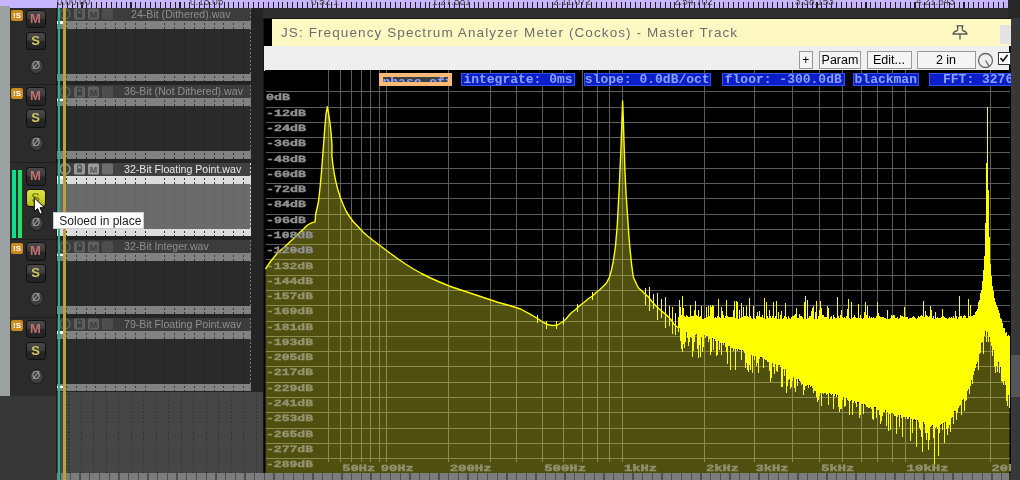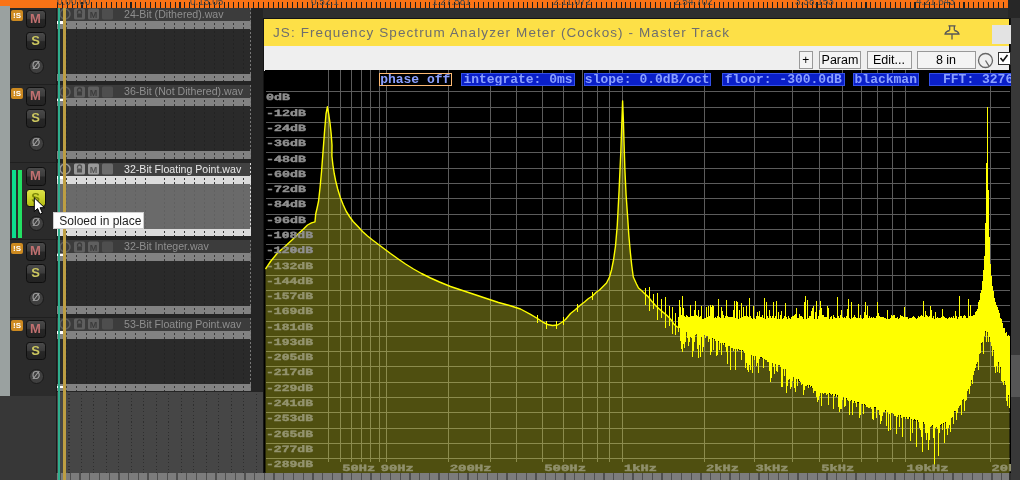--- a/index.html
+++ b/index.html
@@ -1,19 +1,19 @@
 <!DOCTYPE html>
 <html><head><meta charset="utf-8"><style>
 html,body{margin:0;padding:0;width:1020px;height:480px;overflow:hidden;background:#2e2e2e;font-family:'Liberation Sans',sans-serif}
 *{box-sizing:content-box}
 .abs{position:absolute}
 </style></head><body>
 <div class="abs" style="left:0;top:0;width:1020px;height:480px;background:#2e2e2e;overflow:hidden">
 
-<div class="abs" style="left:0;top:0;width:1020px;height:7.5px;background:#f97316;overflow:hidden">
+<div class="abs" style="left:0;top:0;width:1020px;height:7.5px;background:#c4b5fd;overflow:hidden">
  <div class="abs" style="left:57px;top:2px;width:952px;height:5.5px;background:repeating-linear-gradient(90deg,#1f1f1f 0 1px,rgba(0,0,0,0) 1px 4.9px)"></div>
  <span style="position:absolute;left:57px;top:-4px;color:#4a4a4a;font:10px 'Liberation Sans';white-space:nowrap">0.00.00</span>
       <span style="position:absolute;left:190px;top:-4px;color:#4a4a4a;font:10px 'Liberation Sans';white-space:nowrap">0.15.05</span>
       <span style="position:absolute;left:311px;top:-4px;color:#4a4a4a;font:10px 'Liberation Sans';white-space:nowrap">0.52.1</span>
       <span style="position:absolute;left:432px;top:-4px;color:#4a4a4a;font:10px 'Liberation Sans';white-space:nowrap">1.27.581</span>
       <span style="position:absolute;left:553px;top:-4px;color:#4a4a4a;font:10px 'Liberation Sans';white-space:nowrap">2.11.072</span>
       <span style="position:absolute;left:674px;top:-4px;color:#4a4a4a;font:10px 'Liberation Sans';white-space:nowrap">2.54.702</span>
       <span style="position:absolute;left:795px;top:-4px;color:#4a4a4a;font:10px 'Liberation Sans';white-space:nowrap">3.38.153</span>
       <span style="position:absolute;left:916px;top:-4px;color:#4a4a4a;font:10px 'Liberation Sans';white-space:nowrap">4.21.643</span>
 </div>
@@ -35,21 +35,21 @@
         <svg style="position:absolute;left:2px;top:0.5px" width="60" height="12" viewBox="0 0 60 12">
           <circle cx="6" cy="6" r="5" fill="none" stroke="#5f5f5f" stroke-width="1.5"></circle>
           <path d="M6 6V0.8" stroke="#5f5f5f" stroke-width="1.5"></path>
           <rect x="15" y="0.5" width="11" height="11" rx="1.5" fill="#5f5f5f"></rect>
           <path d="M18.5 5.5V4a2 2 0 0 1 4 0v1.5" fill="none" stroke="#3c3c3c" stroke-width="1.3"></path>
           <rect x="18" y="5.5" width="5" height="4" fill="#3c3c3c"></rect>
           <rect x="29" y="0.5" width="11" height="11" rx="1.5" fill="#5f5f5f"></rect>
           <text x="34.5" y="9.5" text-anchor="middle" font-family="Liberation Sans" font-weight="bold" font-size="9" fill="#3c3c3c">M</text>
           <rect x="43" y="0.5" width="11" height="11" rx="1.5" fill="#5f5f5f" opacity="0.5"></rect>
         </svg>
-        <span style="position:absolute;left:67px;top:0;color:#8f8f8f;font:10.6px 'Liberation Sans';line-height:13.5px;white-space:nowrap">24-Bit (Dithered).wav</span>
+        <span style="position:absolute;left:74px;top:0;color:#8f8f8f;font:10.6px 'Liberation Sans';line-height:13.5px;white-space:nowrap">24-Bit (Dithered).wav</span>
       </div>
       <div style="position:absolute;left:0;top:13px;right:0;height:8px;background-color:#828282;background-image:repeating-linear-gradient(180deg,#828282 0 2px,rgba(0,0,0,0) 2px 4px),repeating-linear-gradient(90deg,rgba(0,0,0,0) 0 8.85px,#383838 8.85px 9.85px);"></div>
       <div style="position:absolute;left:0;top:21px;right:0;height:45px;background-color:#2a2a2a;background-image:repeating-linear-gradient(180deg,#2a2a2a 0 2px,rgba(0,0,0,0) 2px 4px),repeating-linear-gradient(90deg,rgba(0,0,0,0) 0 8.85px,#232323 8.85px 9.85px);"></div>
       <div style="position:absolute;left:0;top:66px;right:0;height:7.5px;background-color:#828282;background-image:repeating-linear-gradient(180deg,#828282 0 2px,rgba(0,0,0,0) 2px 4px),repeating-linear-gradient(90deg,rgba(0,0,0,0) 0 8.85px,#383838 8.85px 9.85px);"></div>
       <div style="position:absolute;left:0;top:13.5px;width:6px;height:2.5px;background:#fff"></div>
       <div style="position:absolute;left:193px;top:0;width:1px;height:73.5px;background:repeating-linear-gradient(180deg,#777 0 2px,rgba(0,0,0,0) 2px 4px)"></div>
     </div>
     <div style="position:absolute;left:57px;top:85px;width:194px;height:73.5px">
       <div style="position:absolute;left:0;top:0;right:0;height:13px;background:#3c3c3c">
         <svg style="position:absolute;left:2px;top:0.5px" width="60" height="12" viewBox="0 0 60 12">
@@ -115,21 +115,21 @@
         <svg style="position:absolute;left:2px;top:0.5px" width="60" height="12" viewBox="0 0 60 12">
           <circle cx="6" cy="6" r="5" fill="none" stroke="#5f5f5f" stroke-width="1.5"></circle>
           <path d="M6 6V0.8" stroke="#5f5f5f" stroke-width="1.5"></path>
           <rect x="15" y="0.5" width="11" height="11" rx="1.5" fill="#5f5f5f"></rect>
           <path d="M18.5 5.5V4a2 2 0 0 1 4 0v1.5" fill="none" stroke="#3c3c3c" stroke-width="1.3"></path>
           <rect x="18" y="5.5" width="5" height="4" fill="#3c3c3c"></rect>
           <rect x="29" y="0.5" width="11" height="11" rx="1.5" fill="#5f5f5f"></rect>
           <text x="34.5" y="9.5" text-anchor="middle" font-family="Liberation Sans" font-weight="bold" font-size="9" fill="#3c3c3c">M</text>
           <rect x="43" y="0.5" width="11" height="11" rx="1.5" fill="#5f5f5f" opacity="0.5"></rect>
         </svg>
-        <span style="position:absolute;left:67px;top:0;color:#8f8f8f;font:10.6px 'Liberation Sans';line-height:13.5px;white-space:nowrap">53-Bit Floating Point.wav</span>
+        <span style="position:absolute;left:67px;top:0;color:#8f8f8f;font:10.6px 'Liberation Sans';line-height:13.5px;white-space:nowrap">79-Bit Floating Point.wav</span>
       </div>
       <div style="position:absolute;left:0;top:13px;right:0;height:8px;background-color:#828282;background-image:repeating-linear-gradient(180deg,#828282 0 2px,rgba(0,0,0,0) 2px 4px),repeating-linear-gradient(90deg,rgba(0,0,0,0) 0 8.85px,#383838 8.85px 9.85px);"></div>
       <div style="position:absolute;left:0;top:21px;right:0;height:45px;background-color:#2a2a2a;background-image:repeating-linear-gradient(180deg,#2a2a2a 0 2px,rgba(0,0,0,0) 2px 4px),repeating-linear-gradient(90deg,rgba(0,0,0,0) 0 8.85px,#232323 8.85px 9.85px);"></div>
       <div style="position:absolute;left:0;top:66px;right:0;height:7.5px;background-color:#828282;background-image:repeating-linear-gradient(180deg,#828282 0 2px,rgba(0,0,0,0) 2px 4px),repeating-linear-gradient(90deg,rgba(0,0,0,0) 0 8.85px,#383838 8.85px 9.85px);"></div>
       <div style="position:absolute;left:0;top:13.5px;width:6px;height:2.5px;background:#fff"></div>
       <div style="position:absolute;left:193px;top:0;width:1px;height:73.5px;background:repeating-linear-gradient(180deg,#777 0 2px,rgba(0,0,0,0) 2px 4px)"></div>
       <div style="position:absolute;left:0;top:68px;width:6px;height:2.5px;background:#fff"></div>
     </div>
 
 <div class="abs" style="left:9.5px;top:84px;width:47.5px;height:1px;background:#1f1f1f"></div>
@@ -157,32 +157,32 @@
     <div style="position:absolute;left:25.5px;top:341.5px;width:20px;height:18.5px;background:linear-gradient(180deg,#4a4a4a 0%,#3c3c3c 46%,#272727 54%,#232323 100%);border:1.6px solid #0f0f0f;border-radius:3.5px;box-sizing:border-box;color:#ccc75f;font:bold 13px 'Liberation Sans';text-align:center;line-height:15px">S</div>
     <div style="position:absolute;left:28.5px;top:368.5px;width:15px;height:15px;background:#3f3f3f;border:1.8px solid #1a1a1a;border-radius:50%;box-sizing:border-box;color:#a8a8a8;font:10.5px 'Liberation Sans';text-align:center;line-height:11px">Ø</div>
     <div style="position:absolute;left:11.5px;top:169.5px;width:4.5px;height:68px;background:#0ddd8e"></div>
     <div style="position:absolute;left:17.5px;top:169.5px;width:4.5px;height:68px;background:#22e063"></div>
 
 <div class="abs" style="left:55.5px;top:7.5px;width:1.5px;height:465.5px;background:#1a1a1a"></div>
 <div class="abs" style="left:58.2px;top:7.5px;width:1.5px;height:472.5px;background:#2fae8d"></div>
 <div class="abs" style="left:62.9px;top:7.5px;width:2.7px;height:472.5px;background:#bd9e43"></div>
 
 <div class="abs" style="left:263px;top:18px;width:748px;height:455px;background:#000;border:1.5px solid #141414;box-sizing:border-box">
- <div class="abs" style="left:0;top:0;width:745px;height:26.5px;background:#fde047">
+ <div class="abs" style="left:8px;top:0;width:745px;height:26.5px;background:#fef9c3">
    <span class="abs" style="left:9px;top:6px;color:#6e6e6e;font:13.5px 'Liberation Sans';letter-spacing:1.1px">JS: Frequency Spectrum Analyzer Meter (Cockos) - Master Track</span>
    <svg class="abs" style="left:678px;top:3.5px" width="20" height="20" viewBox="0 0 20 20">
           <path d="M6.4 2.8h7.2M7.7 3v4.3M12.3 3v4.3M7.7 7.5c-2.7.5-4.2 1.9-4.6 3.5h13.8c-.4-1.6-1.9-3-4.6-3.5M10 11.2v5.4" fill="none" stroke="#575757" stroke-width="1.3"></path>
         </svg>
    <div class="abs" style="left:727.5px;top:6px;width:19px;height:19px;background:#e3e3e3"></div>
  </div>
  <div class="abs" style="left:0;top:26.5px;width:745px;height:25.5px;background:#efefef">
    <div class="abs" style="left:535px;top:5px;width:13.5px;height:18px;background:#f4f4f4;border:1px solid #999;box-sizing:border-box;font:12px 'Liberation Sans';text-align:center;line-height:16px;color:#000">+</div>
    <div class="abs" style="left:555px;top:5px;width:42px;height:18px;background:#f4f4f4;border:1px solid #999;box-sizing:border-box;font:12.5px 'Liberation Sans';text-align:center;line-height:16px;color:#000">Param</div>
    <div class="abs" style="left:602.5px;top:5px;width:45px;height:18px;background:#f4f4f4;border:1px solid #999;box-sizing:border-box;font:12.5px 'Liberation Sans';text-align:center;line-height:16px;color:#000">Edit...</div>
-   <div class="abs" style="left:652.5px;top:5px;width:59px;height:18px;background:#f4f4f4;border:1px solid #999;box-sizing:border-box;font:12.5px 'Liberation Sans';text-align:center;line-height:16px;color:#000">8 in</div>
+   <div class="abs" style="left:652.5px;top:5px;width:59px;height:18px;background:#f4f4f4;border:1px solid #999;box-sizing:border-box;font:12.5px 'Liberation Sans';text-align:center;line-height:16px;color:#000">2 in</div>
    <svg class="abs" style="left:713px;top:6px" width="17" height="17" viewBox="0 0 17 17">
           <circle cx="8.5" cy="8.5" r="7" fill="none" stroke="#666" stroke-width="1.3"></circle>
           <path d="M8.5 8.5l3.4 5.4" stroke="#666" stroke-width="1.3"></path>
         </svg>
    <div class="abs" style="left:733.5px;top:6.5px;width:13px;height:13px;background:#fff;border:1.5px solid #333;box-sizing:border-box">
      <svg width="10" height="10" viewBox="0 0 10 10" style="position:absolute;left:0;top:0">
             <path d="M1.5 5l2.5 3 4.5-6" fill="none" stroke="#111" stroke-width="1.6"></path>
           </svg>
    </div>
  </div>
@@ -227,21 +227,21 @@
         <text x="623.5" y="470.8" textLength="33" lengthAdjust="spacingAndGlyphs" fill="#90906c" stroke="#90906c">1kHz</text>
         <text x="705.5" y="470.8" textLength="33" lengthAdjust="spacingAndGlyphs" fill="#90906c" stroke="#90906c">2kHz</text>
         <text x="755.1" y="470.8" textLength="33" lengthAdjust="spacingAndGlyphs" fill="#90906c" stroke="#90906c">3kHz</text>
         <text x="820.8" y="470.8" textLength="33" lengthAdjust="spacingAndGlyphs" fill="#90906c" stroke="#90906c">5kHz</text>
         <text x="906.1" y="470.8" textLength="42" lengthAdjust="spacingAndGlyphs" fill="#90906c" stroke="#90906c">10kHz</text>
         <text x="991.1" y="470.8" textLength="33" lengthAdjust="spacingAndGlyphs" fill="#90906c" stroke="#90906c">20kH</text>
       </g>
     </svg>
 
 <div class="abs" style="left:264.5px;top:70px;width:745px;height:16px">
-      <div style="position:absolute;left:114.0px;top:2.5px;width:73.5px;height:13.4px;background:#000000;border:1px solid #fdba74;box-sizing:border-box;color:#8ba0ff;font:bold 13px 'Liberation Mono',monospace;line-height:11px;text-align:center;letter-spacing:0;white-space:nowrap;overflow:hidden">phase&nbsp;off</div>
+      <div style="position:absolute;left:114.0px;top:2.5px;width:73.5px;height:13.4px;background:#404040;border:4px solid #fdba74;box-sizing:border-box;color:#8ba0ff;font:bold 13px 'Liberation Mono',monospace;line-height:11px;text-align:center;letter-spacing:0;white-space:nowrap;overflow:hidden">phase&nbsp;off</div>
       <div style="position:absolute;left:196.5px;top:2.5px;width:114.0px;height:13.4px;background:#0a1fc9;border:1px solid #3350e8;box-sizing:border-box;color:#8ba0ff;font:bold 13px 'Liberation Mono',monospace;line-height:11px;text-align:center;letter-spacing:0;white-space:nowrap;overflow:hidden">integrate:&nbsp;0ms</div>
       <div style="position:absolute;left:319.0px;top:2.5px;width:127.5px;height:13.4px;background:#0a1fc9;border:1px solid #3350e8;box-sizing:border-box;color:#8ba0ff;font:bold 13px 'Liberation Mono',monospace;line-height:11px;text-align:center;letter-spacing:0;white-space:nowrap;overflow:hidden">slope:&nbsp;0.0dB/oct</div>
       <div style="position:absolute;left:457.0px;top:2.5px;width:123.5px;height:13.4px;background:#0a1fc9;border:1px solid #3350e8;box-sizing:border-box;color:#8ba0ff;font:bold 13px 'Liberation Mono',monospace;line-height:11px;text-align:center;letter-spacing:0;white-space:nowrap;overflow:hidden">floor:&nbsp;-300.0dB</div>
       <div style="position:absolute;left:588.0px;top:2.5px;width:66.5px;height:13.4px;background:#0a1fc9;border:1px solid #3350e8;box-sizing:border-box;color:#8ba0ff;font:bold 13px 'Liberation Mono',monospace;line-height:11px;text-align:center;letter-spacing:0;white-space:nowrap;overflow:hidden">blackman</div>
       <div style="position:absolute;left:664.5px;top:2.5px;width:106px;height:13.4px;background:#0a1fc9;border:1px solid #3350e8;box-sizing:border-box;color:#8ba0ff;font:bold 13px 'Liberation Mono',monospace;line-height:11px;text-align:center;letter-spacing:0;white-space:nowrap;overflow:hidden">FFT:&nbsp;32768</div>
     </div>
 
 <div class="abs" style="left:1011px;top:18px;width:9px;height:462px;background:#383838"></div>
 <div class="abs" style="left:1011px;top:355px;width:9px;height:42px;background:#565656"></div>
 <div class="abs" style="left:1008px;top:0;width:12px;height:18px;background:#272727"></div>

